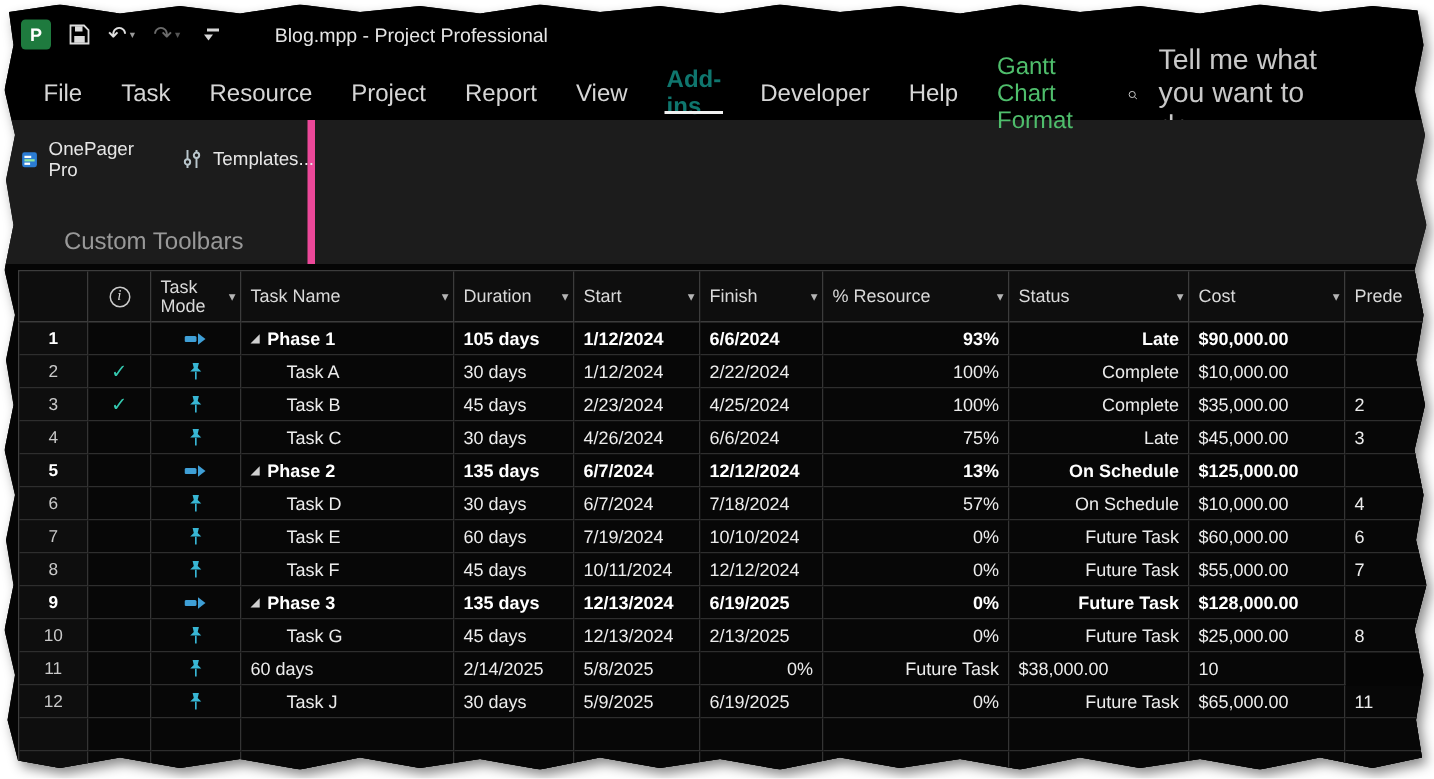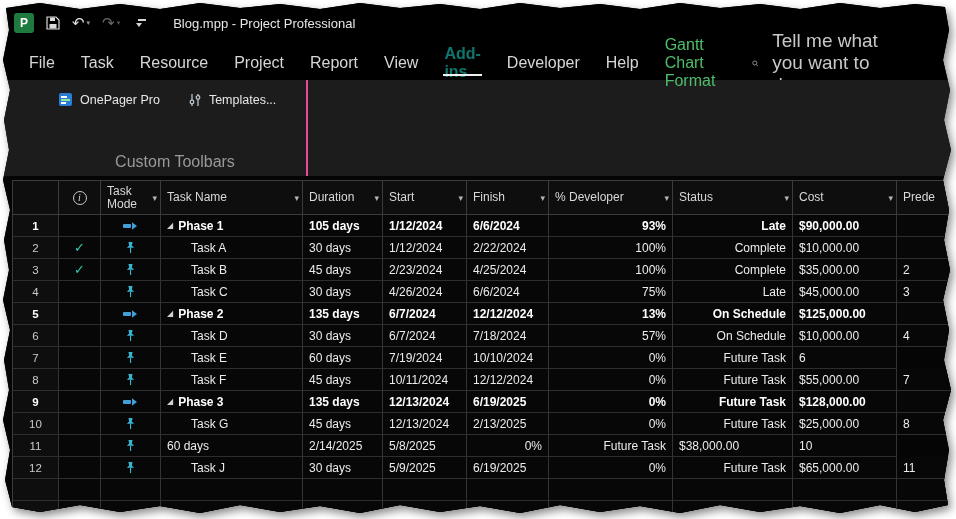--- a/index.html
+++ b/index.html
@@ -15,31 +15,31 @@
   .titlebar { height:46px; background:#000; display:flex; align-items:center; padding:0 0 0 14px; gap:12px; flex:none; }
   .app-icon { width:20px; height:20px; border-radius:3px; background:var(--app-green,#1e7a3e); color:#fff;
     display:flex; align-items:center; justify-content:center; font-size:12px; font-weight:700; }
   .qat-btn { display:flex; align-items:center; color:#e0e0e0; font-size:15px; gap:2px; }
   .qat-btn.dim { color:#6b6b6b; }
   .qat-btn .mini { font-size:7px; color:#9a9a9a; }
   .qat-btn.dim .mini { color:#555; }
   .qat-custom { display:flex; flex-direction:column; align-items:center; gap:2px; margin-left:4px; }
   .qat-custom .bar { width:8px; height:2px; background:#d6d6d6; }
   .qat-custom .tri { width:0; height:0; border-left:3px solid transparent; border-right:3px solid transparent; border-top:4px solid #d6d6d6; }
-  .win-title { color:#e6e6e6; font-size:13px; margin-left:14px; }
+  .win-title { color:#e6e6e6; font-size:13px; margin-left:24px; }
   
   .tabs { height:34px; background:#000; display:flex; align-items:stretch; padding-left:16px; flex:none; }
   .tab { display:flex; align-items:center; padding:0 13px; color:#d6d6d6; font-size:16px; position:relative; cursor:default; }
   .tab.active { color:#0f766e; font-weight:700; }
   .tab.active::after { content:''; position:absolute; left:12px; right:12px; bottom:4px; height:2px; background:#f0f0f0; }
   .tab.contextual { color:var(--contextual-tab,#4fbe6c); }
   .tellme { display:flex; align-items:center; gap:14px; color:#c8c8c8; font-size:19px; margin-left:auto; margin-right:64px; }
   
   .ribbon { height:96px; background:#1c1c1c; display:flex; flex:none; }
-  .ribbon-group { width:264px; border-right:2px solid #ec4899; position:relative; padding:9px 10px;margin-left:44px; }
+  .ribbon-group { width:210px; border-right:5px solid #ec4899; position:relative; padding:9px 10px; }
   .rb-buttons { display:flex; gap:20px; }
   .rb-btn { display:flex; align-items:center; gap:7px; color:#e6e6e6; font-size:12.5px; padding:3px 4px; }
   .group-label { position:absolute; bottom:5px; left:0; width:100%; text-align:center; color:#999; font-size:16px; }
   
   .main { flex:1; background:#050505; padding:4px 0 0 12px; overflow:hidden; }
   .row { display:grid; grid-template-columns:46px 42px 60px 142px 80px 84px 82px 124px 120px 104px 62px; }
   .cell { height:22px; display:flex; align-items:center; padding:0 6px; font-size:12px; color:#ececec;
     background:#070707; border-right:1px solid #343434; border-bottom:1px solid #2e2e2e; overflow:hidden; white-space:nowrap; }
   .hdr { border-top:1px solid #3c3c3c; border-left:1px solid #3c3c3c; }
   .bodyrows { border-left:1px solid #3c3c3c; }
@@ -154,21 +154,21 @@
             </div>
             <div class="cell h col-start">
               <span>Start</span>
               <span class="farrow">▾</span>
             </div>
             <div class="cell h col-finish">
               <span>Finish</span>
               <span class="farrow">▾</span>
             </div>
             <div class="cell h col-pct">
-              <span>% Developer</span>
+              <span>% Resource</span>
               <span class="farrow">▾</span>
             </div>
             <div class="cell h col-status">
               <span>Status</span>
               <span class="farrow">▾</span>
             </div>
             <div class="cell h col-cost">
               <span>Cost</span>
               <span class="farrow">▾</span>
             </div>
@@ -327,20 +327,21 @@
                 </span>
               </div>
               <div class="cell col-name">
                 <span class="nm lvl1">Task E</span>
               </div>
               <div class="cell col-duration">60 days</div>
               <div class="cell col-start">7/19/2024</div>
               <div class="cell col-finish">10/10/2024</div>
               <div class="cell col-pct r">0%</div>
               <div class="cell col-status r">Future Task</div>
+              <div class="cell col-cost">$60,000.00</div>
               <div class="cell col-pred">6</div>
             </div>
             <div class="row">
               <div class="cell col-num">8</div>
               <div class="cell col-info"></div>
               <div class="cell col-mode">
                 <span class="pin">
                   <svg width="11" height="13" viewBox="0 0 11 13">
                     <path d="M3.4 1h4.2L6.8 4.4l2.4 2.3H1.8l2.4-2.3z" fill="currentColor"></path>
                     <rect x="5" y="6.8" width="1.1" height="5.2" fill="currentColor"></rect>

